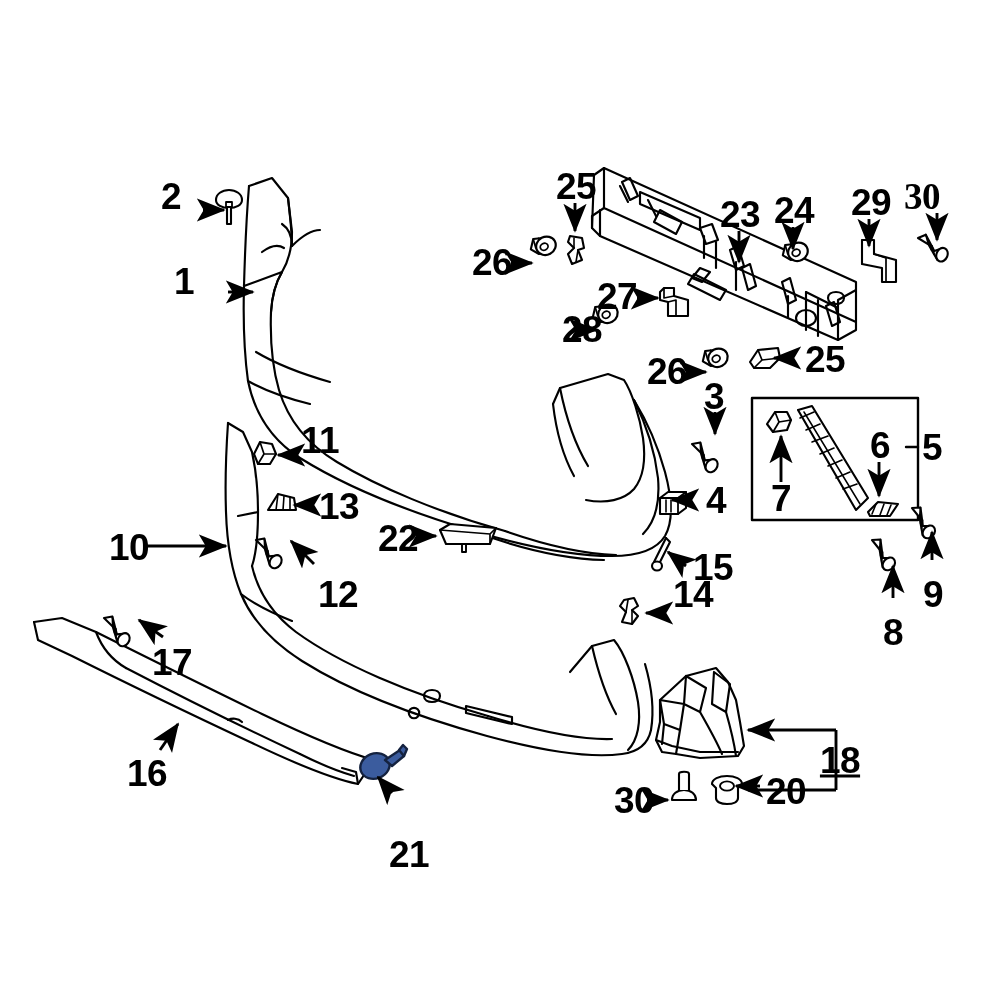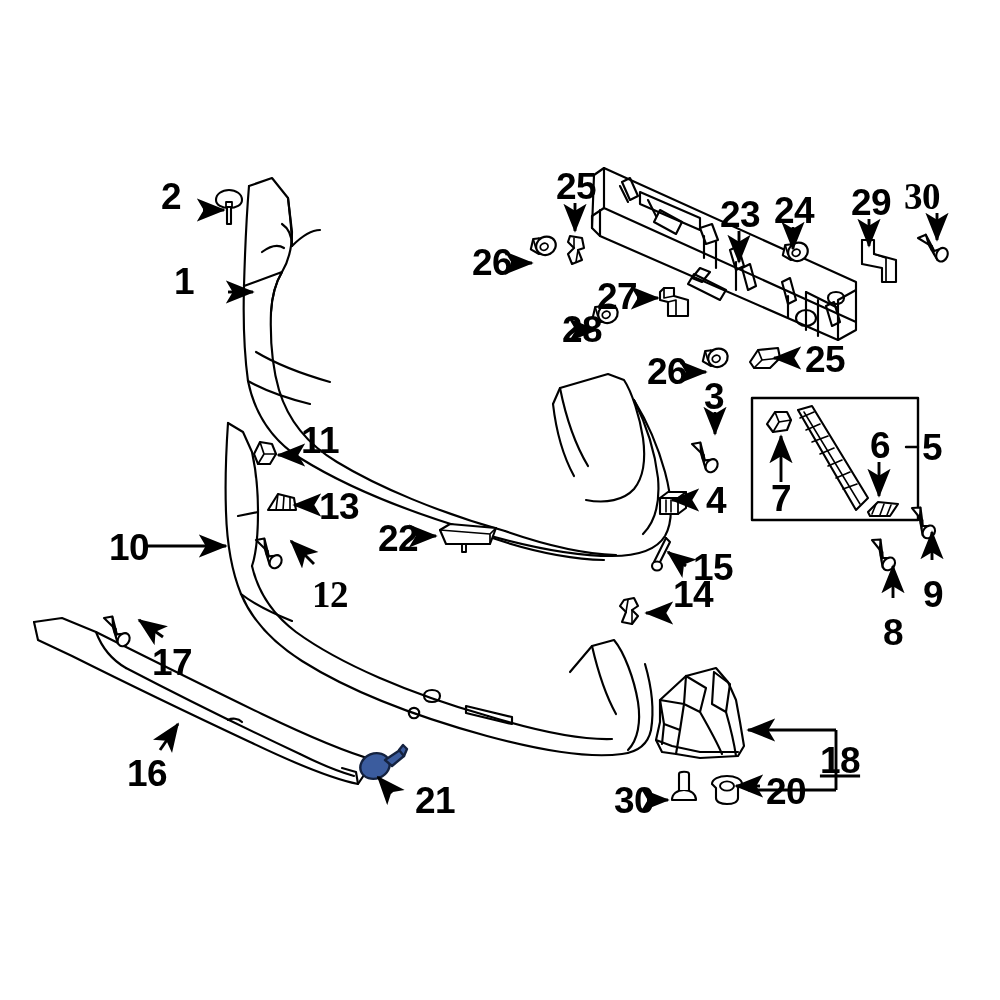--- a/index.html
+++ b/index.html
@@ -317,30 +317,30 @@
   <div class="callout" style="left:171px;top:196px;transform:translate(-50%,-50%);">2</div>
   <div class="callout" style="left:714px;top:396px;transform:translate(-50%,-50%);">3</div>
   <div class="callout" style="left:716px;top:500px;transform:translate(-50%,-50%);">4</div>
   <div class="callout" style="left:932px;top:447px;transform:translate(-50%,-50%);">5</div>
   <div class="callout" style="left:880px;top:445px;transform:translate(-50%,-50%);">6</div>
   <div class="callout" style="left:781px;top:498px;transform:translate(-50%,-50%);">7</div>
   <div class="callout" style="left:893px;top:632px;transform:translate(-50%,-50%);">8</div>
   <div class="callout" style="left:933px;top:594px;transform:translate(-50%,-50%);">9</div>
   <div class="callout" style="left:129px;top:547px;transform:translate(-50%,-50%);">10</div>
   <div class="callout" style="left:320px;top:440px;transform:translate(-50%,-50%);">11</div>
-  <div class="callout" style="left:330px;top:594px;transform:translate(-50%,-50%);font-family:Liberation Serif, serif;">12</div>
+  <div class="callout" style="left:338px;top:594px;transform:translate(-50%,-50%);">12</div>
   <div class="callout" style="left:339px;top:506px;transform:translate(-50%,-50%);">13</div>
   <div class="callout" style="left:693px;top:594px;transform:translate(-50%,-50%);">14</div>
   <div class="callout" style="left:713px;top:567px;transform:translate(-50%,-50%);">15</div>
   <div class="callout" style="left:147px;top:773px;transform:translate(-50%,-50%);">16</div>
   <div class="callout" style="left:172px;top:662px;transform:translate(-50%,-50%);">17</div>
   <div class="callout" style="left:840px;top:760px;transform:translate(-50%,-50%);text-decoration:underline;">18</div>
   <div class="callout" style="left:786px;top:791px;transform:translate(-50%,-50%);">20</div>
   <div class="callout" style="left:634px;top:800px;transform:translate(-50%,-50%);">30</div>
-  <div class="callout" style="left:409px;top:800px;transform:translate(-50%,-50%);margin-left:26px;">21</div>
+  <div class="callout" style="left:409px;top:854px;transform:translate(-50%,-50%);">21</div>
   <div class="callout" style="left:398px;top:538px;transform:translate(-50%,-50%);">22</div>
   <div class="callout" style="left:740px;top:214px;transform:translate(-50%,-50%);">23</div>
   <div class="callout" style="left:794px;top:210px;transform:translate(-50%,-50%);">24</div>
   <div class="callout" style="left:576px;top:186px;transform:translate(-50%,-50%);">25</div>
   <div class="callout" style="left:825px;top:359px;transform:translate(-50%,-50%);">25</div>
   <div class="callout" style="left:492px;top:262px;transform:translate(-50%,-50%);">26</div>
   <div class="callout" style="left:667px;top:371px;transform:translate(-50%,-50%);">26</div>
   <div class="callout" style="left:617px;top:296px;transform:translate(-50%,-50%);">27</div>
   <div class="callout" style="left:555px;top:329px;transform:translate(-50%,-50%);margin-left:27px;">28</div>
   <div class="callout" style="left:871px;top:202px;transform:translate(-50%,-50%);">29</div>

